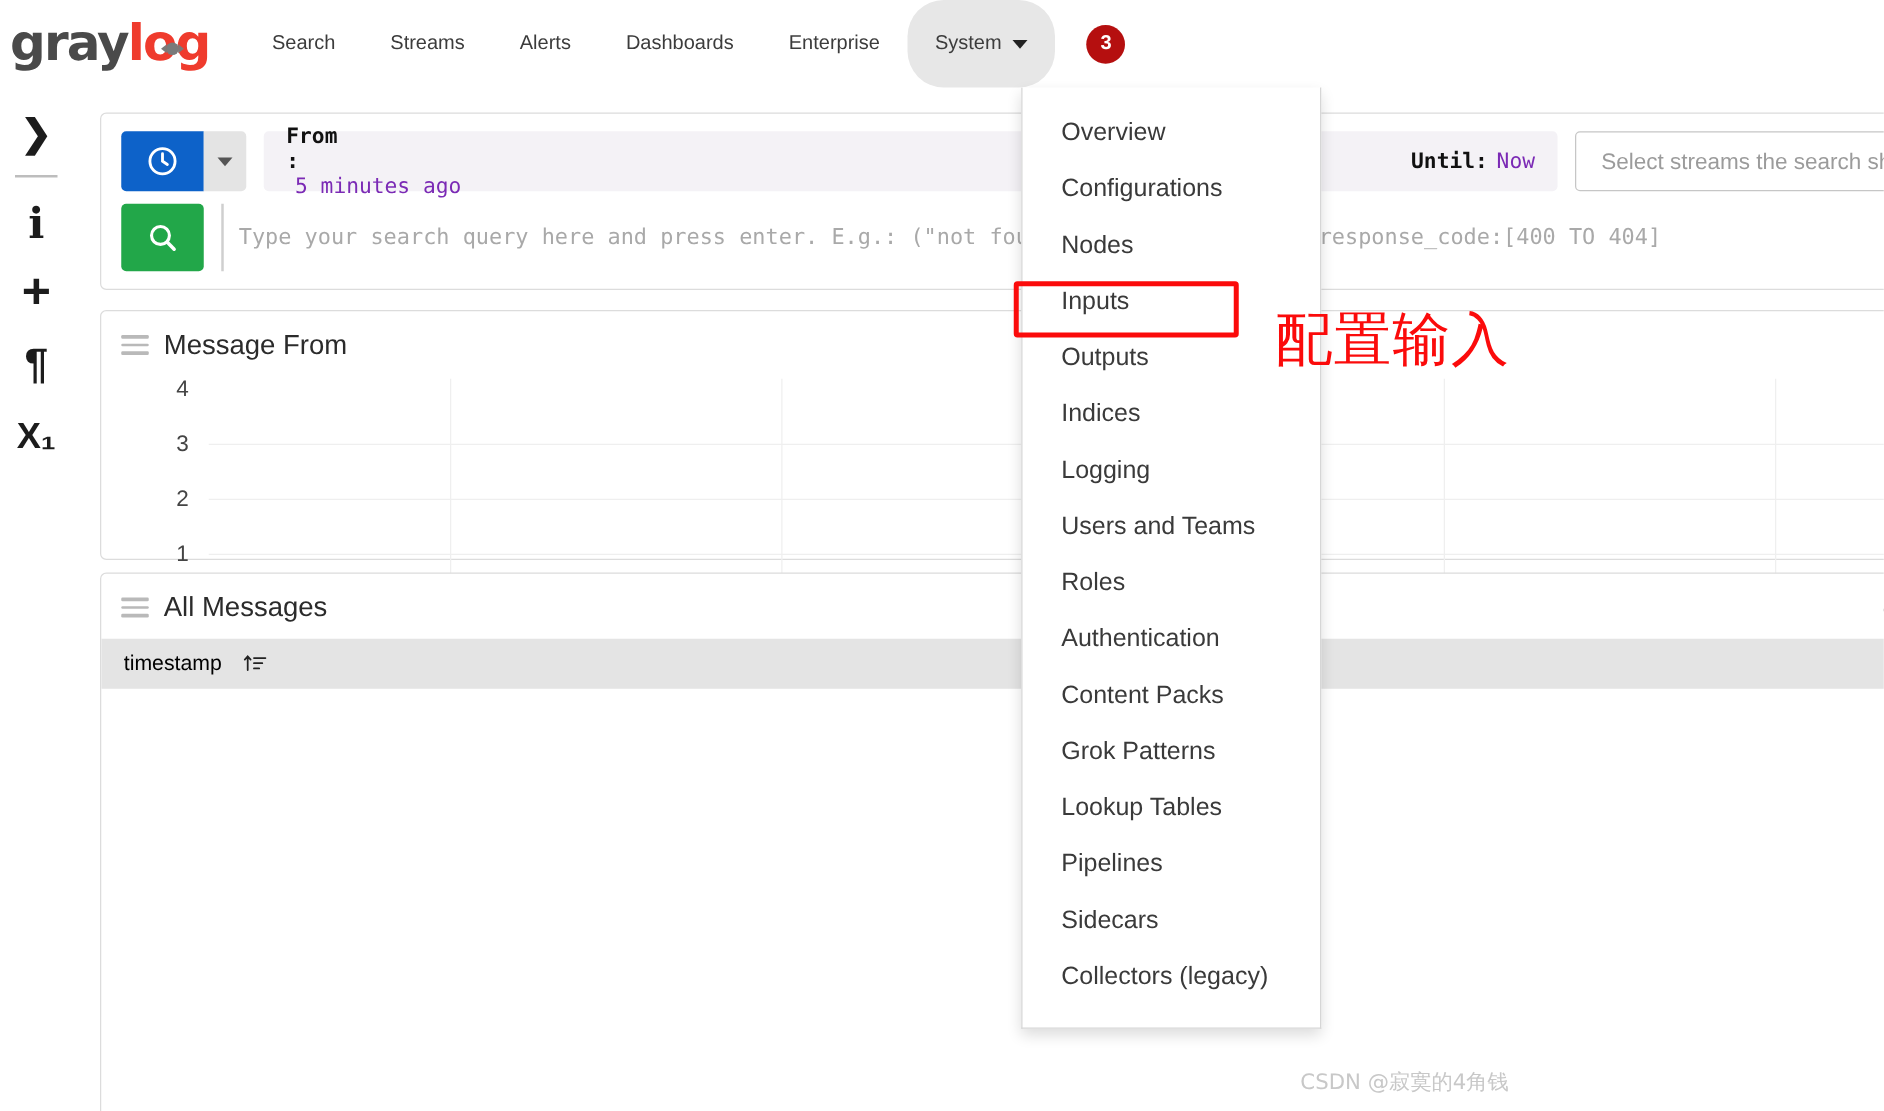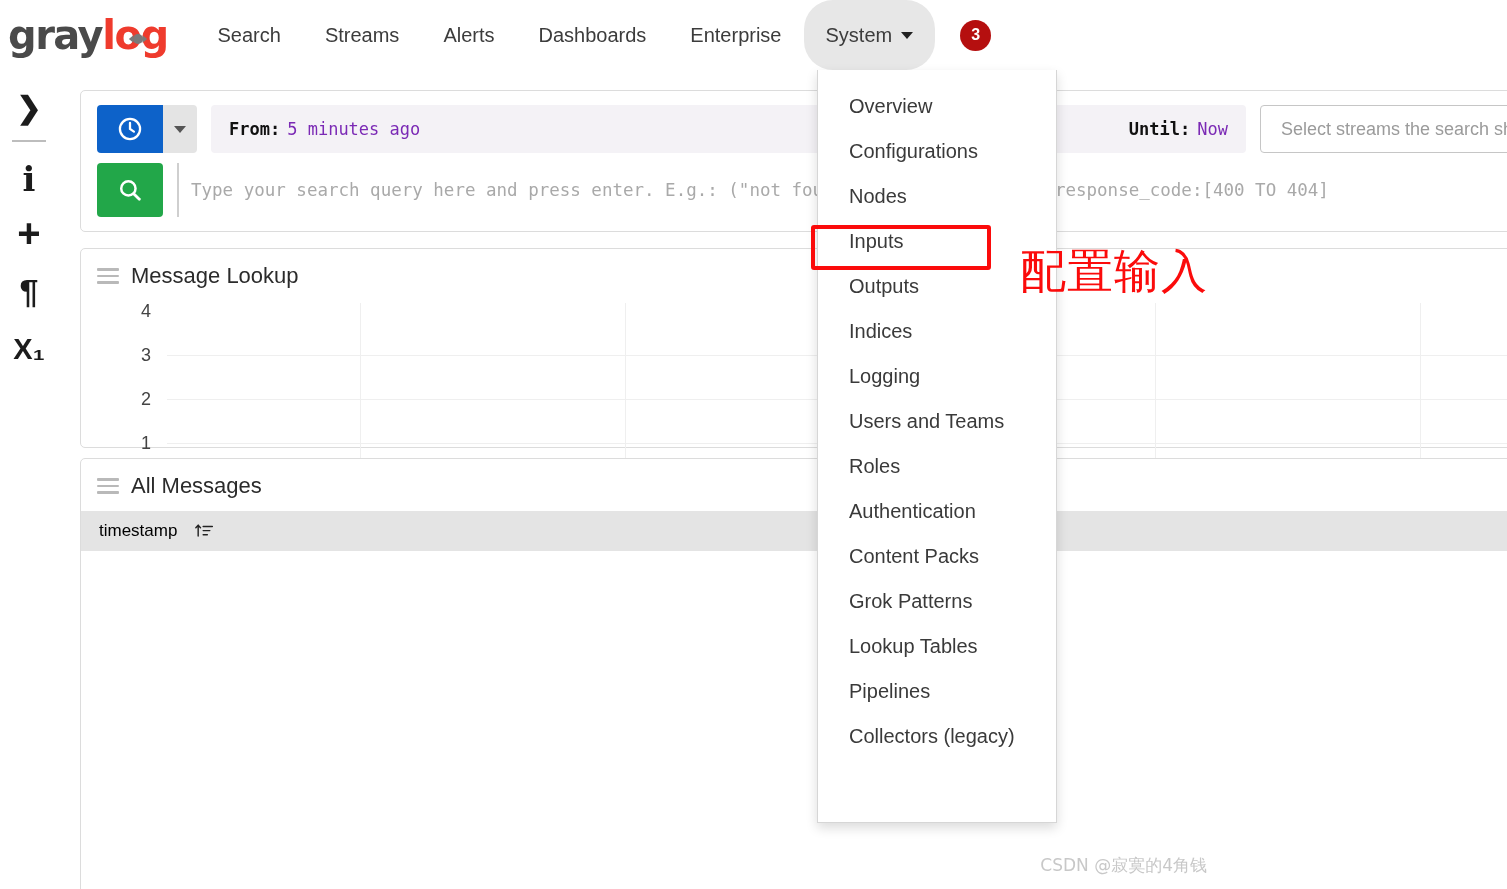--- a/index.html
+++ b/index.html
@@ -26,21 +26,21 @@
   }
   .brand .b-gray { color: #4a4a4a; }
   .brand .b-red  { color: #ef3b2d; }
   .brand .logo-dot {
     position: absolute; left: 119px; top: 13px;
     width: 22px; height: 22px;
   }
   .nav-items { display: flex; align-items: stretch; height: 70px; }
   .nav-item {
     display: flex; align-items: center; padding: 0 22px;
-    font-size: 20px; color: #3c3c3c; height: 70px; cursor: pointer;
+    font-size: 16px; color: #3c3c3c; height: 70px; cursor: pointer;
     white-space: nowrap;
   }
   .nav-item.active { background: #e7e7e7; border-radius: 29px; }
   .caret {
     display: inline-block; margin-left: 9px;
     width: 0; height: 0;
     border-left: 6px solid transparent;
     border-right: 6px solid transparent;
     border-top: 7px solid #222;
   }
@@ -90,21 +90,21 @@
     border-top: 7px solid #555;
   }
   .timerange-field {
     flex: 1; margin-left: 14px; background: #f4f2f6; border-radius: 4px;
     display: flex; align-items: center; padding: 0 18px;
     font-family: "DejaVu Sans Mono", monospace; font-size: 17px;
     cursor: pointer; position: relative;
   }
   .tr-label { color: #111; font-weight: 700; }
   .tr-value { color: #7b2ab5; margin-left: 7px; }
-  .tr-from { display: flex; }
+  .tr-from { display: flex; flex-direction: column; }
   .tr-until { display: flex; margin-left: auto; }
   .streams-select {
     width: 258px; margin-left: 14px; border: 1px solid #c6c6c6; border-radius: 4px;
     display: flex; align-items: center; padding-left: 20px;
     color: #9b9b9b; font-size: 18px; cursor: pointer; overflow: hidden;
     white-space: nowrap;
   }
   .sb-row2 { display: flex; align-items: stretch; height: 54px; margin-top: 10px; }
   .search-go {
     width: 66px; background: #22a749; border-radius: 4px;
@@ -261,21 +261,21 @@
       </div>
     </div>
 
     <div class="chart-panel">
       <div class="widget-title">
         <span class="burger">
             <span></span>
             <span></span>
             <span></span>
           </span>
-        <span>Message Lookup</span>
+        <span>Message From</span>
       </div>
 
       <div class="plot">
 
         <div class="yaxis-label" style="top:14px;">4</div>
         <div class="yaxis-label" style="top:58px;">3</div>
         <div class="yaxis-label" style="top:102px;">2</div>
         <div class="yaxis-label" style="top:146px;">1</div>
         <div class="yaxis-label" style="top:190px;">0</div>
 
@@ -330,20 +330,21 @@
     <div class="dd-item">Outputs</div>
     <div class="dd-item">Indices</div>
     <div class="dd-item">Logging</div>
     <div class="dd-item">Users and Teams</div>
     <div class="dd-item">Roles</div>
     <div class="dd-item">Authentication</div>
     <div class="dd-item">Content Packs</div>
     <div class="dd-item">Grok Patterns</div>
     <div class="dd-item">Lookup Tables</div>
     <div class="dd-item">Pipelines</div>
+    <div class="dd-item">Sidecars</div>
     <div class="dd-item">Collectors (legacy)</div>
   </div>
 
   <div class="hl-box"></div>
   <div class="annotation">配置输入</div>
   <div class="watermark">CSDN @寂寞的4角钱</div>
 
 </div>
 
 </body></html>

